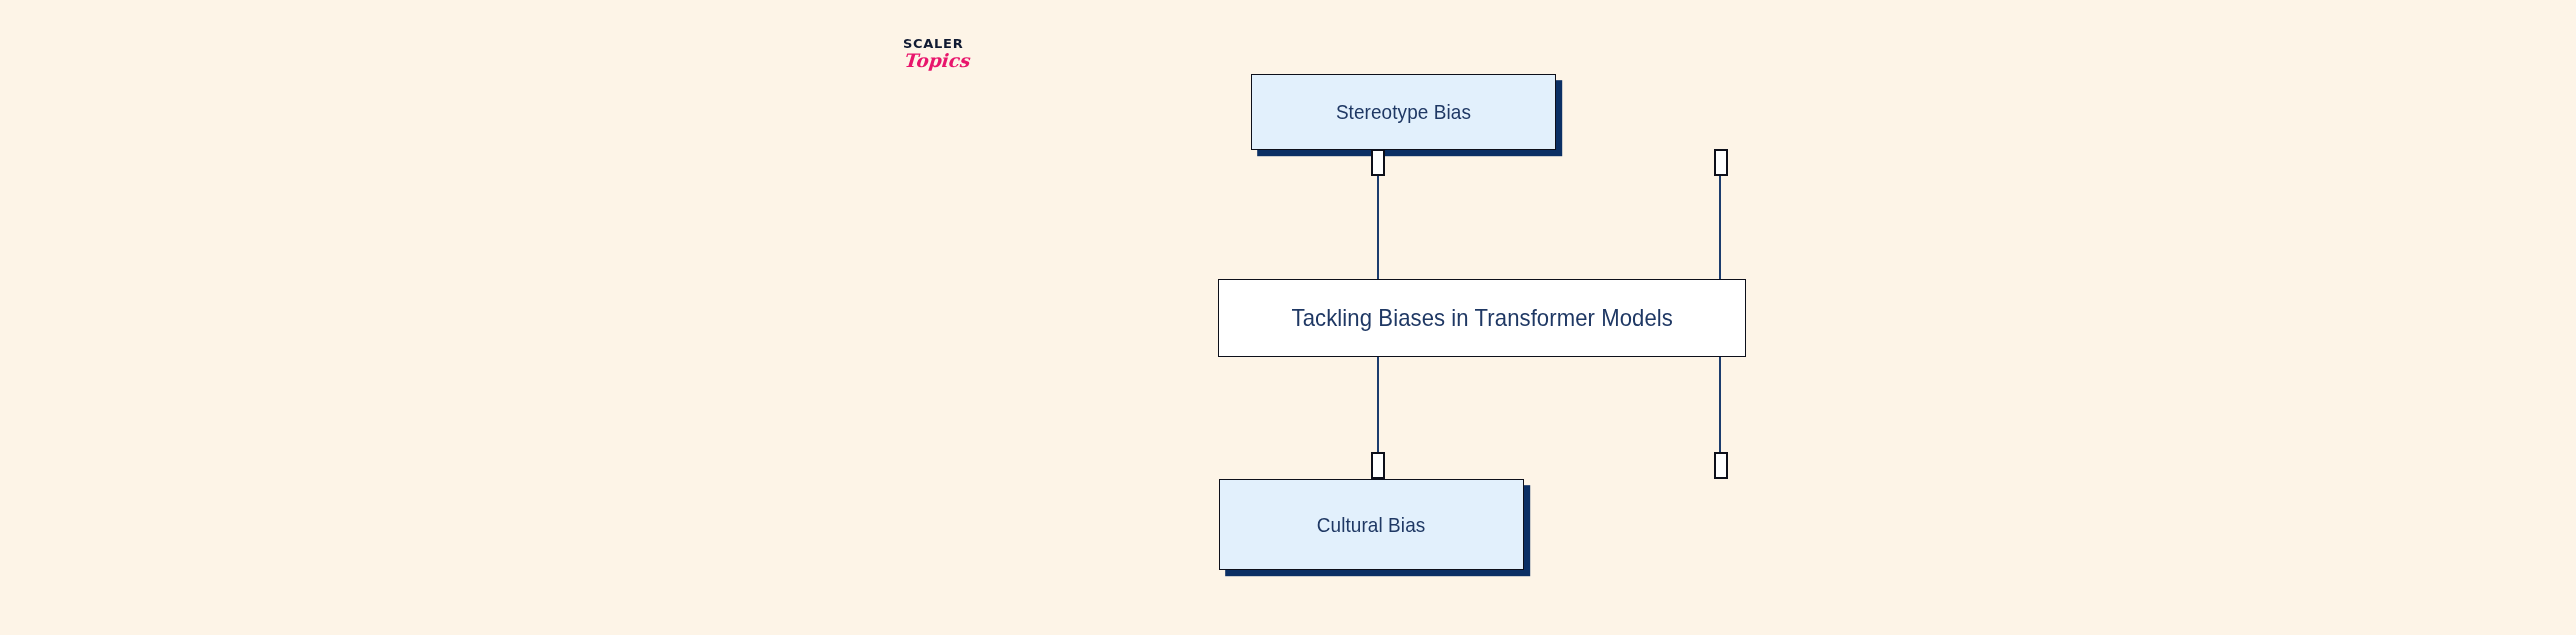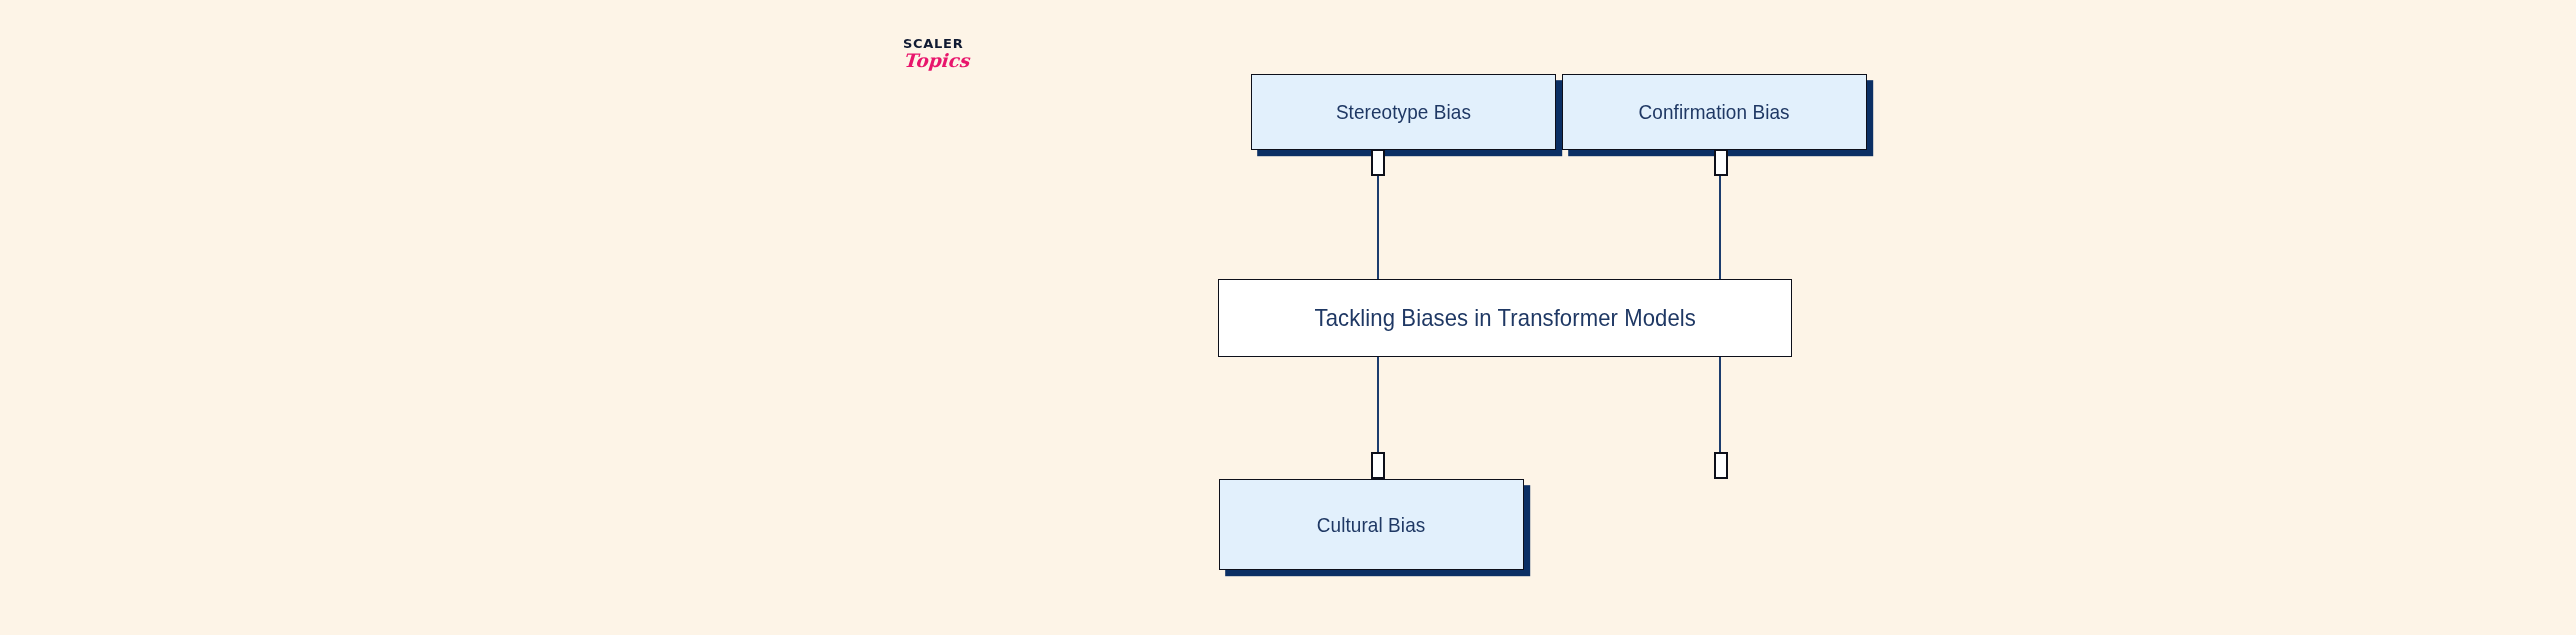--- a/index.html
+++ b/index.html
@@ -79,21 +79,21 @@
     transform: scaleX(0.92);
   }
   .root-label {
     font-size: 24px;
     transform: scaleX(0.92);
   }
 
   
   #node-stereotype   { left: 1219px; top: 74px;  width: 305px; height: 76px; margin-left: 32px; }
   #node-confirmation { left: 1562px; top: 74px;  width: 305px; height: 76px; }
-  #node-root         { left: 1218px; top: 279px;  width: 574px; height: 78px; }
+  #node-root         { left: 1218px; top: 279px;  width: 528px; height: 78px; }
   #node-cultural     { left: 1219px; top: 479px;  width: 305px; height: 91px; }
   #node-contextual   { left: 1562px; top: 479px;  width: 305px; height: 76px; }
 
   
   .edge-line {
     position: absolute;
     width: 2.1px;
     background: #1c3c6e;
     z-index: 2;
   }
@@ -137,23 +137,20 @@
 
   <div class="edge-notch" id="edge-notch-stereotype"></div>
   <div class="edge-notch" id="edge-notch-confirmation"></div>
   <div class="edge-notch" id="edge-notch-cultural"></div>
   <div class="edge-notch" id="edge-notch-contextual"></div>
 
   <div class="node node-leaf" id="node-stereotype">
     <span class="node-label leaf-label">Stereotype Bias</span>
   </div>
 
-  <div class="node node-leaf" id="node-confirmation">
-    <span class="node-label leaf-label">Confirmation Bias</span>
-  </div>
 
   <div class="node node-root" id="node-root">
     <span class="node-label root-label">Tackling Biases in Transformer Models</span>
   </div>
 
   <div class="node node-leaf" id="node-cultural">
     <span class="node-label leaf-label">Cultural Bias</span>
   </div>
 
 

